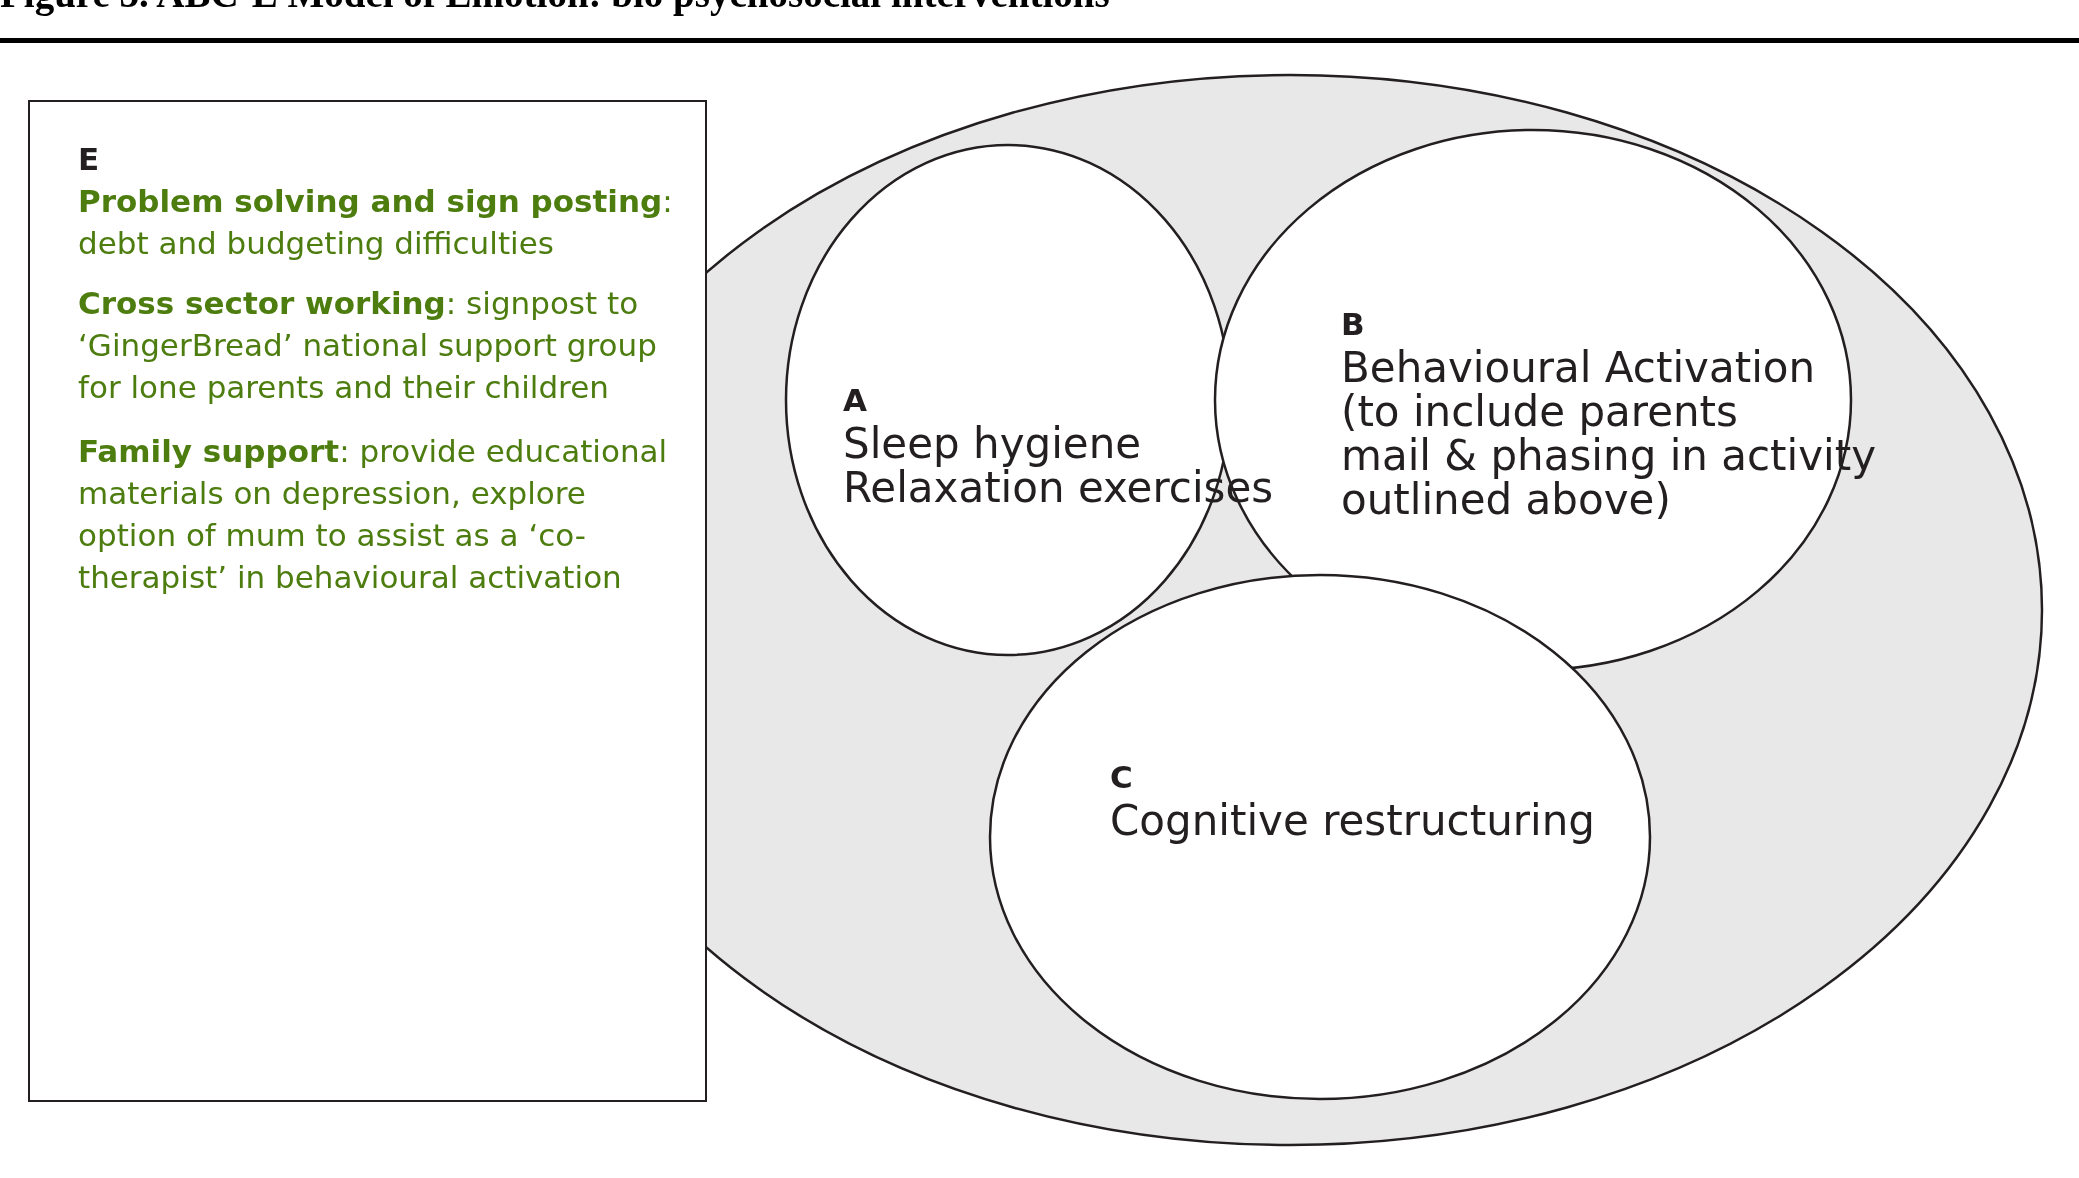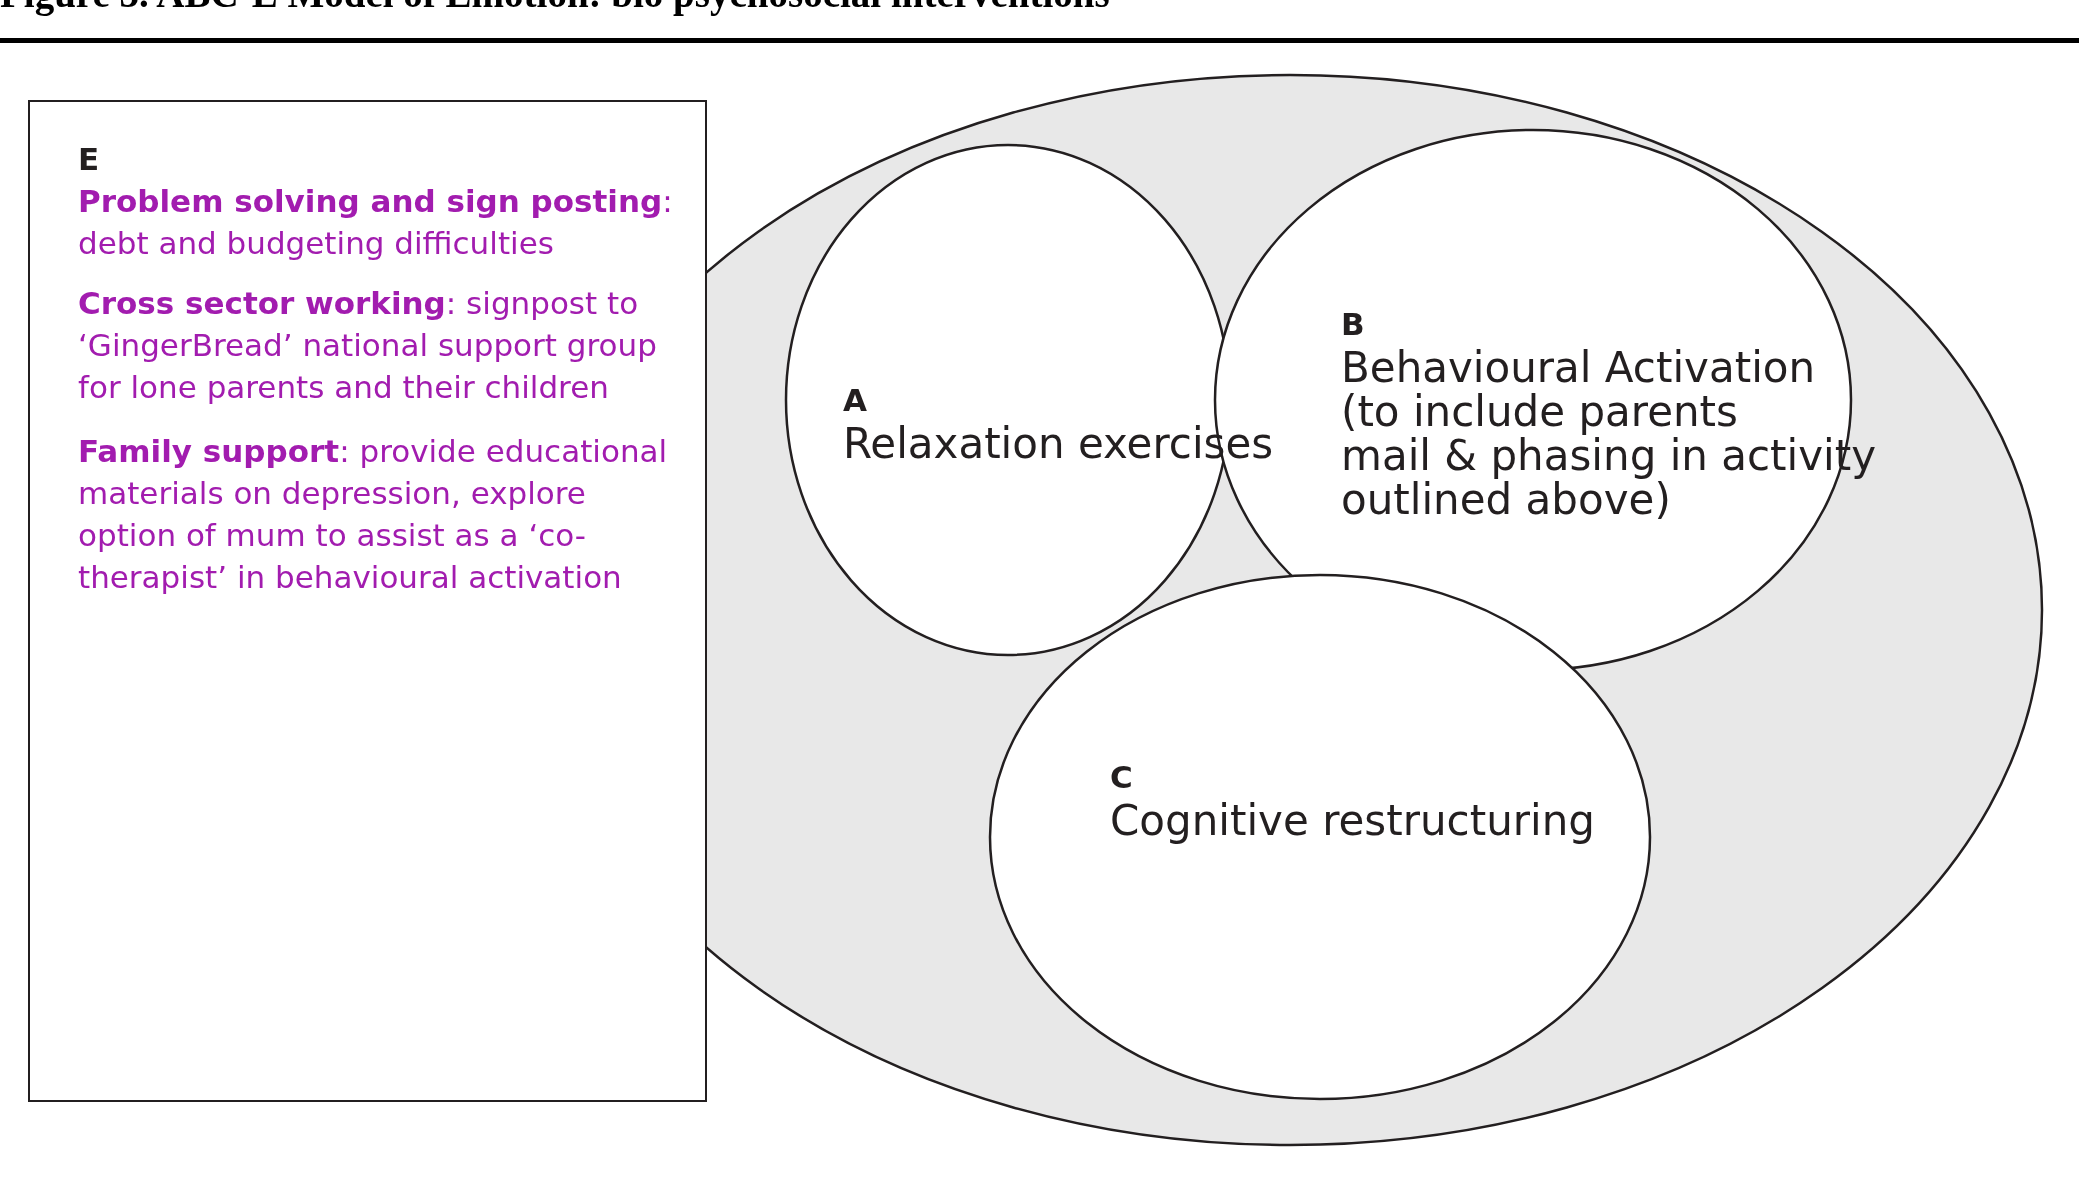--- a/index.html
+++ b/index.html
@@ -54,21 +54,21 @@
   #e-box-inner {
     position: absolute;
     left: 48px;
     top: 36px;
     width: 598px;
   }
   .e-para {
     margin: 0 0 22px 0;
     font-size: 31px;
     line-height: 42px;
-    color: #a21caf;
+    color: #4d7c0f;
   }
   .e-para:last-child { margin-bottom: 12px; }
   .e-para.tight { margin-bottom: 18px; }
   .e-head {
     font-weight: bold;
     font-size: 31px;
     line-height: 42px;
     margin: 0 0 0 0;
     color: #231f20;
   }
@@ -117,20 +117,21 @@
 
   <ellipse cx="1008" cy="400" rx="222" ry="255" fill="#ffffff" stroke="#231f20" stroke-width="2.5"></ellipse>
 
   <ellipse cx="1533" cy="400" rx="318" ry="270" fill="#ffffff" stroke="#231f20" stroke-width="2.5"></ellipse>
 
   <ellipse cx="1320" cy="837" rx="330" ry="262" fill="#ffffff" stroke="#231f20" stroke-width="2.5"></ellipse>
 </svg>
 
 <div class="lbl" id="label-a">
   <span class="letter">A</span>
+  <span class="line">Sleep hygiene</span>
   <span class="line">Relaxation exercises</span>
 </div>
 
 <div class="lbl" id="label-b">
   <span class="letter">B</span>
   <span class="line">Behavioural Activation</span>
   <span class="line">(to include parents</span>
   <span class="line">mail &amp; phasing in activity</span>
   <span class="line">outlined above)</span>
 </div>

